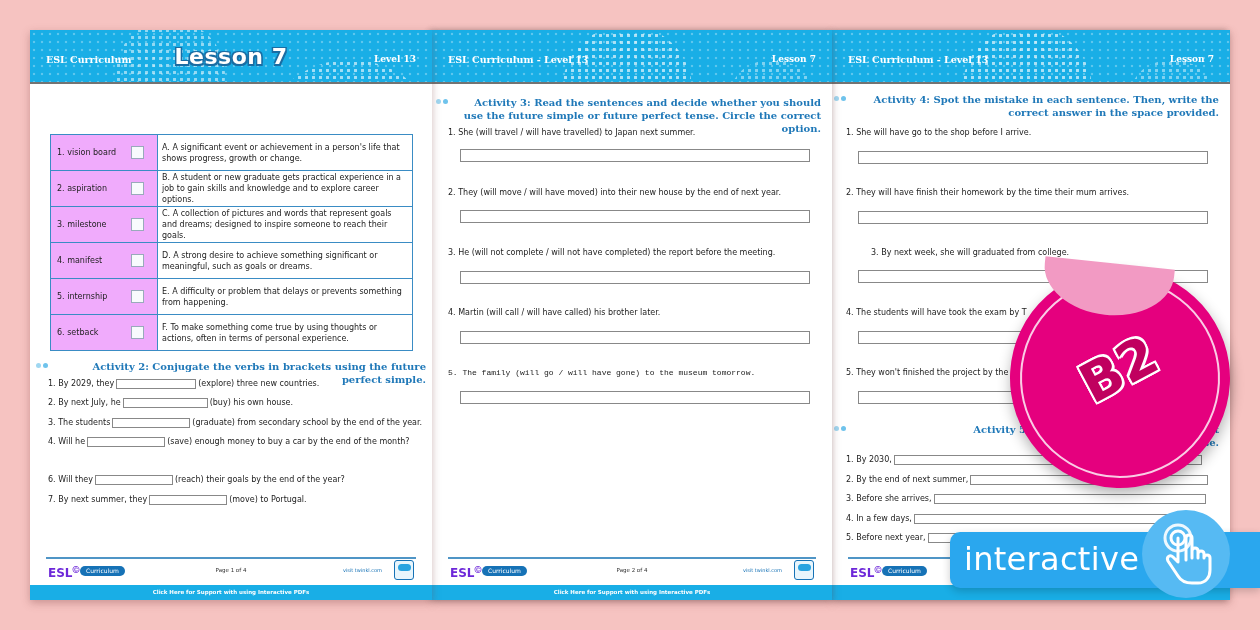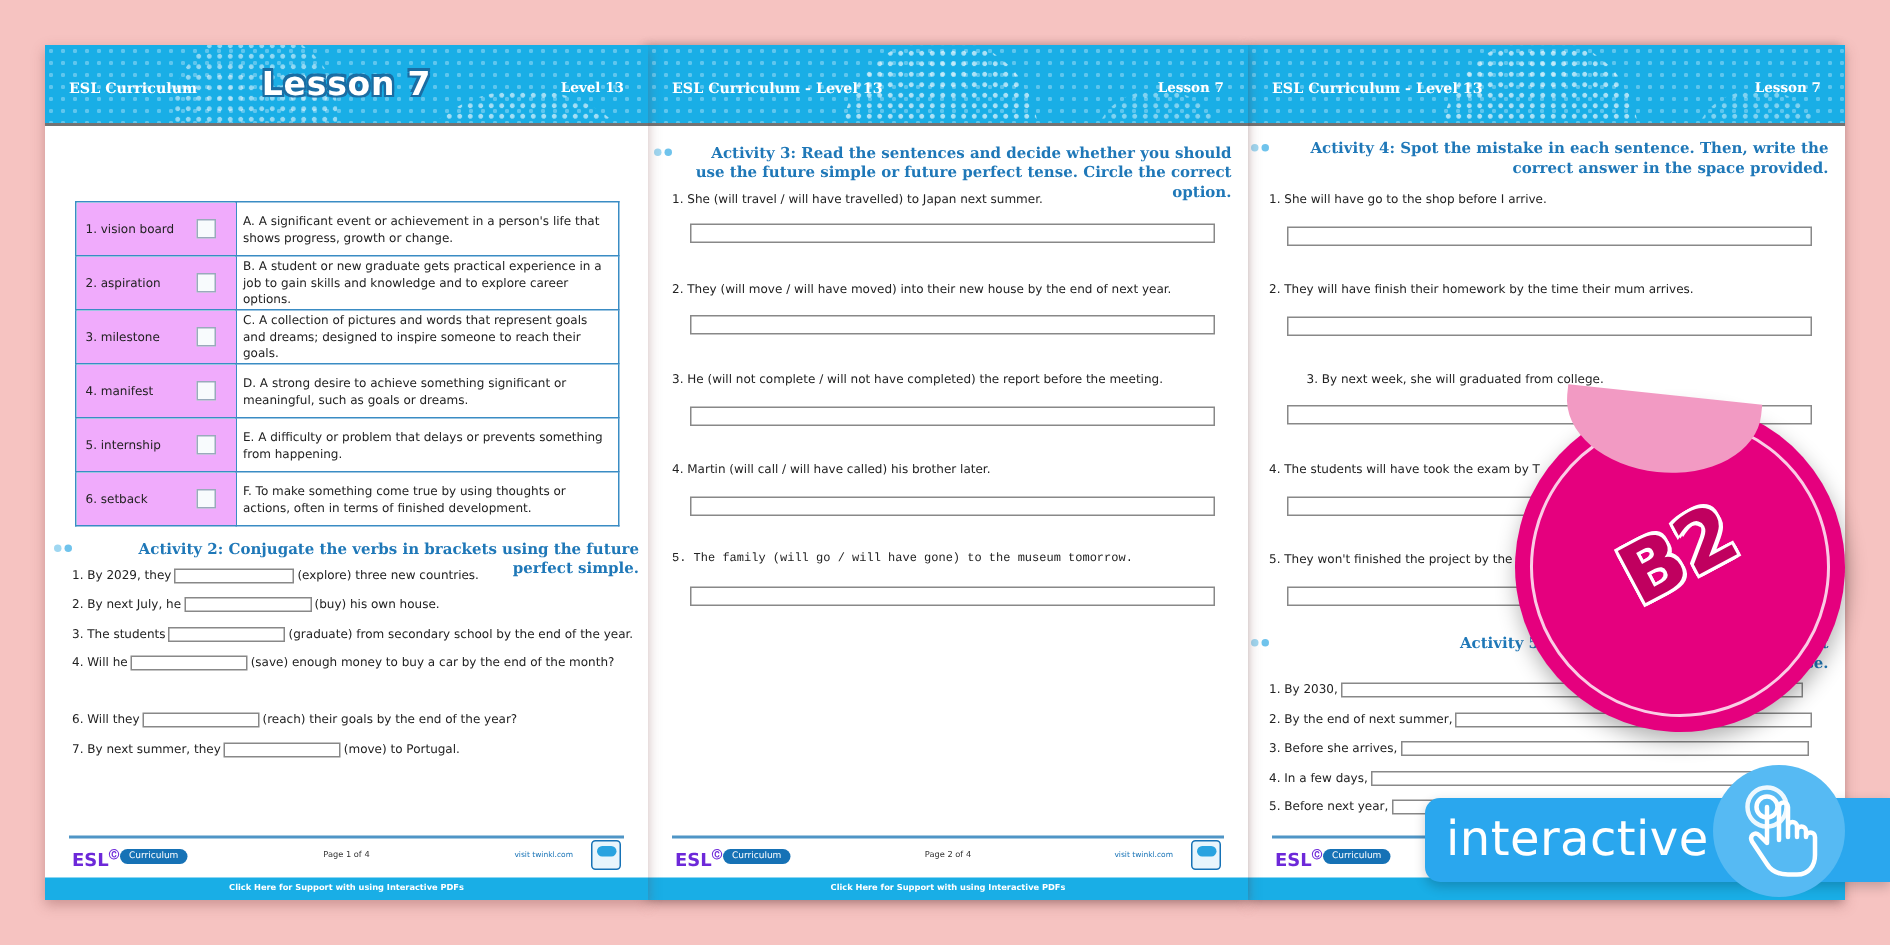--- a/index.html
+++ b/index.html
@@ -204,21 +204,21 @@
     <tr>
       <td class="word"><span class="wtxt">4.  manifest</span><span class="box"></span></td>
       <td class="def">D. A strong desire to achieve something significant or meaningful, such as goals or dreams.</td>
     </tr>
     <tr>
       <td class="word"><span class="wtxt">5.  internship</span><span class="box"></span></td>
       <td class="def">E. A difficulty or problem that delays or prevents something from happening.</td>
     </tr>
     <tr>
       <td class="word"><span class="wtxt">6.  setback</span><span class="box"></span></td>
-      <td class="def">F. To make something come true by using thoughts or actions, often in terms of finished development.</td>
+      <td class="def">F. To make something come true by using thoughts or actions, often in terms of personal experience.</td>
     </tr>
   </tbody>
     </table>
 
   <div class="activity-title" style="left:6px;top:330px;width:390px;">
     <span class="bullets"></span>
     <span>Activity 2: Conjugate the verbs in brackets using the future perfect simple.</span>
   </div>
 
   <div class="line-item" style="left:18px;top:348px;"><span>1.  By 2029, they</span><span class="inline-box" style="width:80px"></span><span>(explore) three new countries.</span></div>

